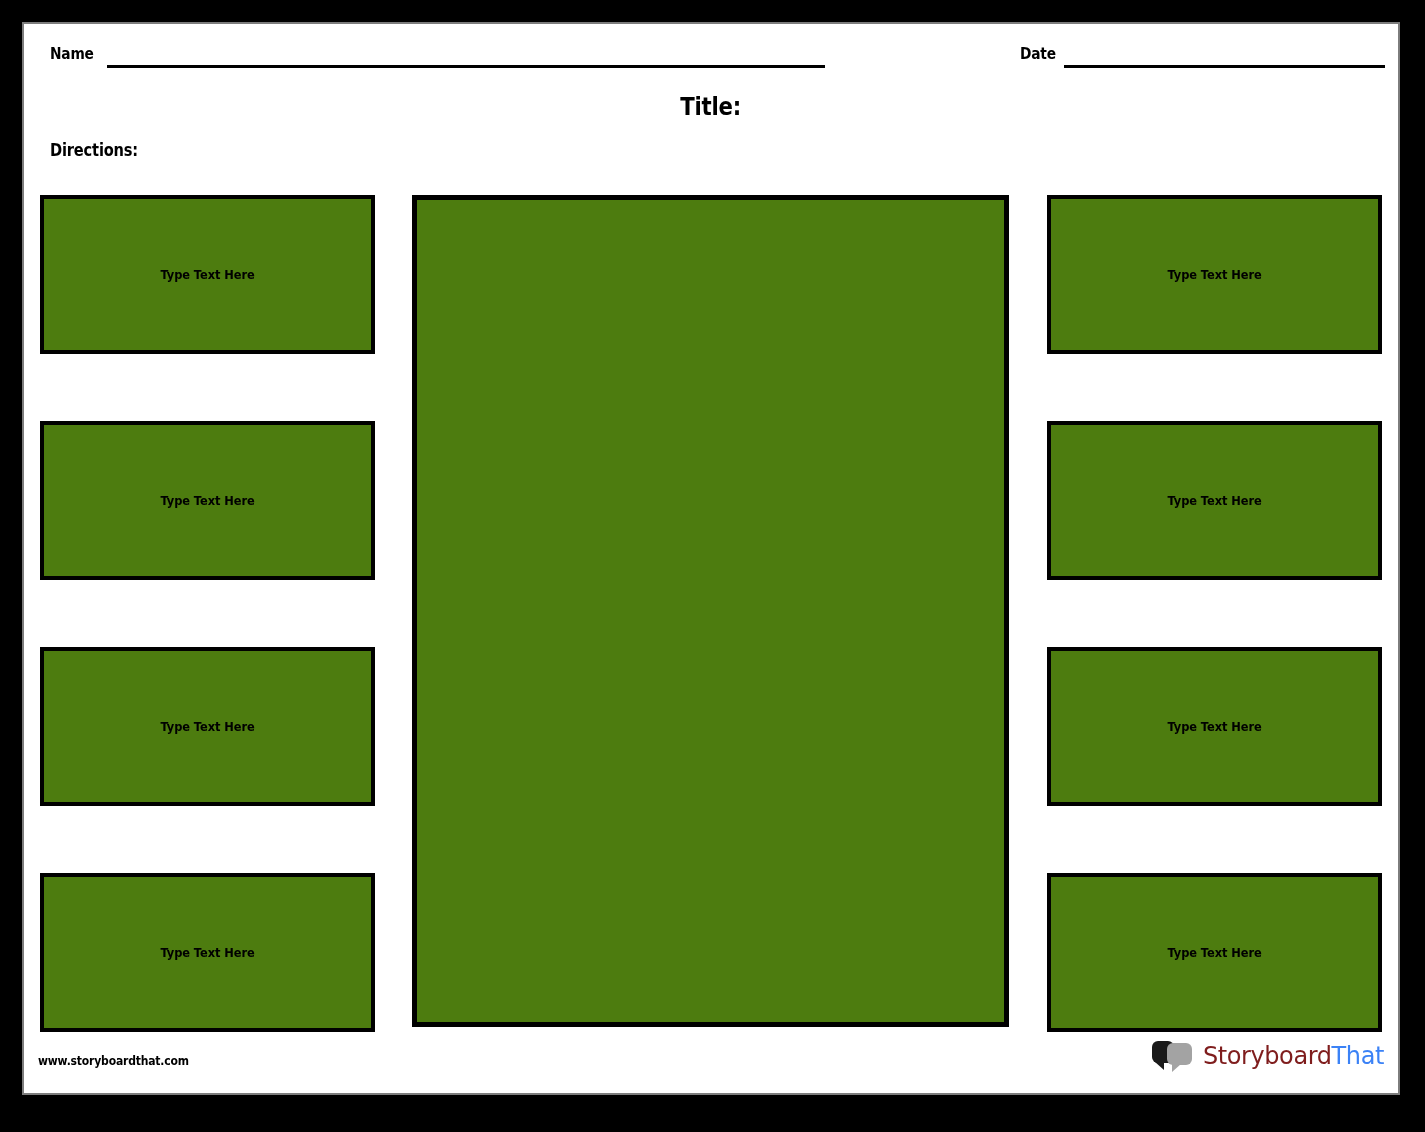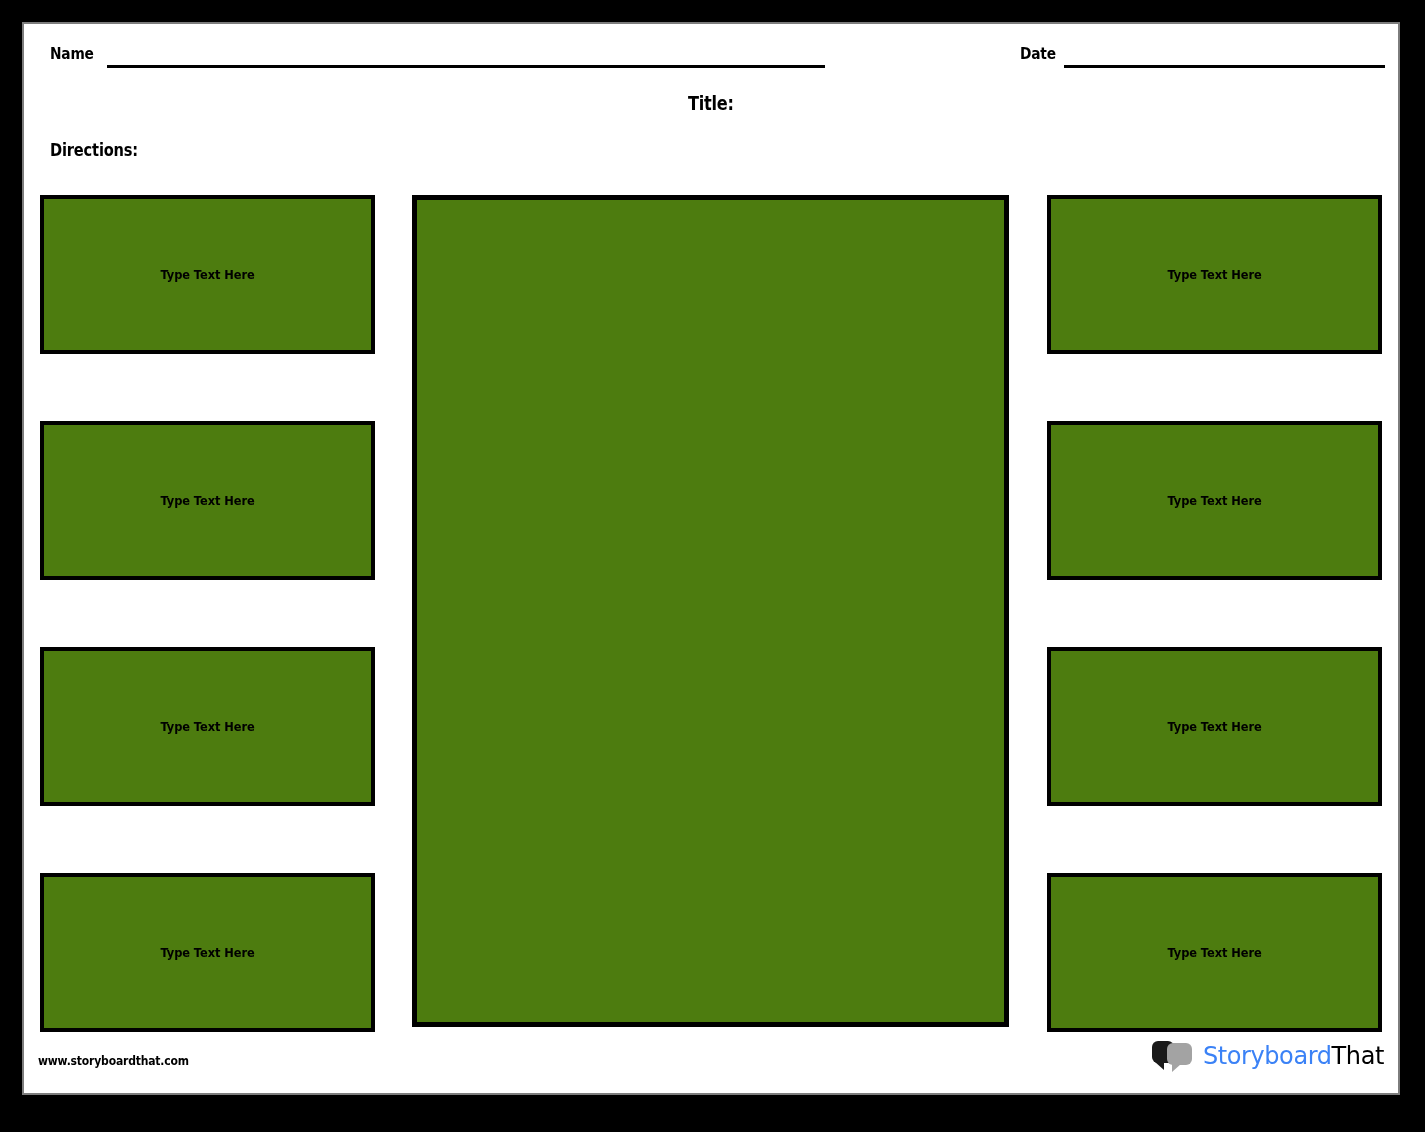--- a/index.html
+++ b/index.html
@@ -67,21 +67,21 @@
 
   
   #title-heading {
     position: absolute;
     left: 0;
     top: 68px;
     width: 1374px;
     text-align: center;
     font-family: "DejaVu Sans", sans-serif;
     font-weight: bold;
-    font-size: 19px;
+    font-size: 25px;
     color: #000000;
     letter-spacing: -0.3px;
   }
   #title-heading span {
     display: inline-block;
     transform: scaleX(0.85);
   }
 
   
   #directions-label {
@@ -203,22 +203,22 @@
     left: 5px;
     border-width: 8px 9px 0 0;
     border-color: #a3a3a3 transparent transparent transparent;
   }
   #logo-wordmark {
     font-family: "DejaVu Sans", sans-serif;
     font-size: 24px;
     letter-spacing: -0.4px;
     white-space: nowrap;
   }
-  #logo-word-1 { color: #3b82f6; }
-  #logo-word-2 { color: #000000; }
+  #logo-word-1 { color: #7f1d1d; }
+  #logo-word-2 { color: #3b82f6; }
 </style>
 </head>
 <body>
 
 <div id="worksheet-frame">
   <div id="page">
     <div id="page-inner">
 
       <div class="field-label" id="name-label">Name</div>
       <div class="field-rule" id="name-rule" title=""></div>

